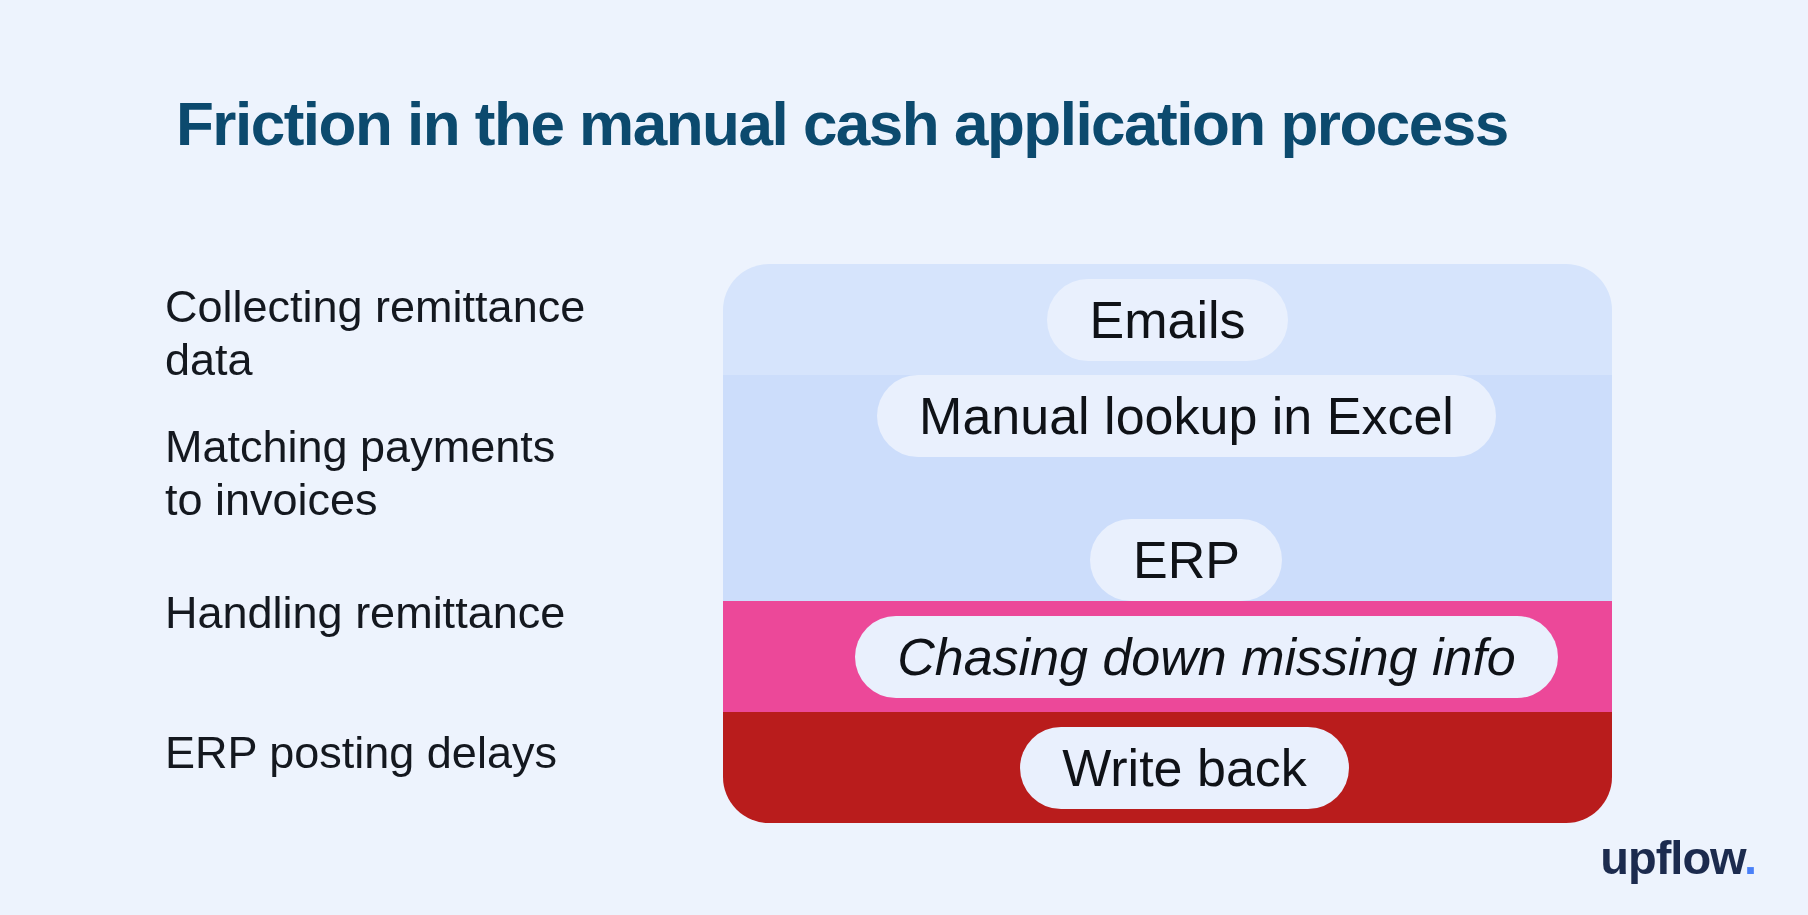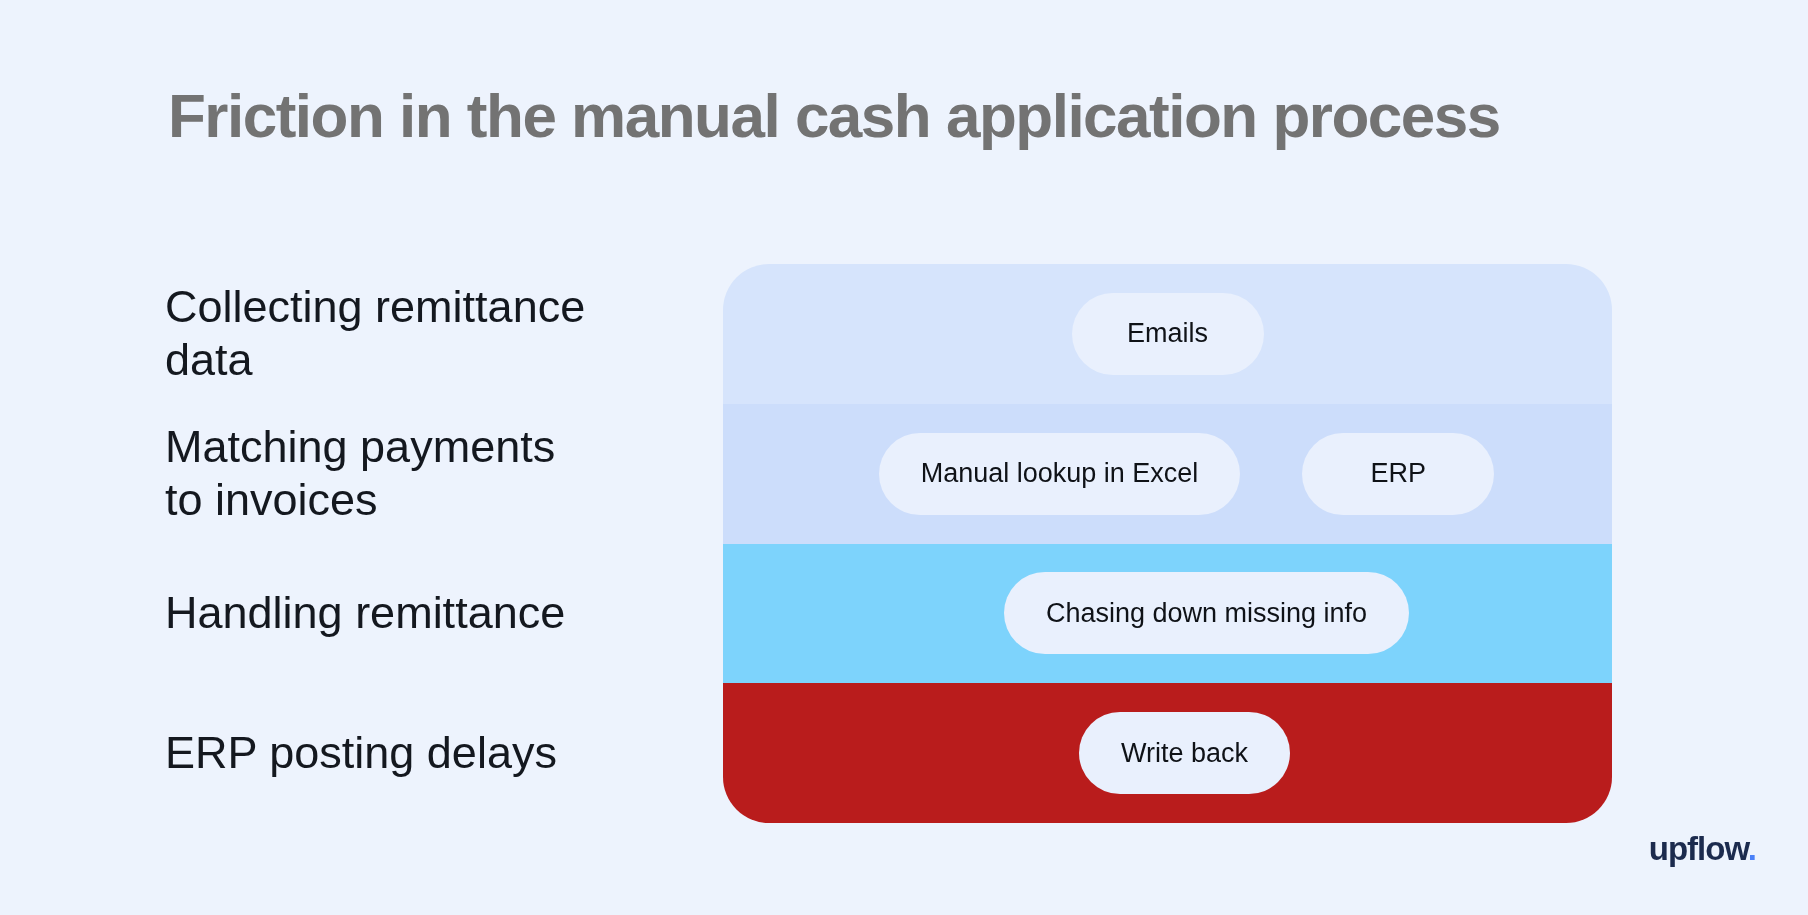--- a/index.html
+++ b/index.html
@@ -12,25 +12,25 @@
     width: 1808px;
     height: 915px;
     background: #EDF3FD;
     overflow: hidden;
     font-family: "Liberation Sans", sans-serif;
   }
   .title {
     position: absolute;
     left: 164px;
     top: 76px;
-    margin: 4px;
+    margin: 12px;
     font-size: 62px;
     font-weight: 700;
     letter-spacing: -1.5px;
-    color: #737373;
+    color: #0c4a6e;
     white-space: nowrap;
   }
   .labels-col {
     position: absolute;
     left: 165px;
     top: 264px;
     width: 500px;
     height: 559px;
     display: flex;
     flex-direction: column;
@@ -57,49 +57,49 @@
     flex-direction: column;
   }
   .band {
     flex: 1;
     display: flex;
     align-items: center;
     justify-content: center;
   }
   .band-1 { background: #D6E4FC; }
   .band-2 { background: #CCDDFB; }
-  .band-3 { background: #7dd3fc; }
+  .band-3 { background: #ec4899; font-style: italic; }
   .band-4 { background: #b91c1c; }
   .pill-group {
     display: flex;
     align-items: center;
     gap: 62px;
   }
-  .shift-a { transform: translateX(19px); }
+  .shift-a { transform: translateX(19px); flex-direction: column; }
   .shift-b { transform: translateX(39px); }
   .shift-c { transform: translateX(17px); }
   .pill {
     box-sizing: border-box;
     height: 82px;
     min-width: 192px;
     padding: 0 42px;
     border-radius: 41px;
     background: #E9F0FD;
     display: flex;
     align-items: center;
     justify-content: center;
-    font-size: 27px;
+    font-size: 52px;
     color: #0F1217;
     white-space: nowrap;
   }
   .logo {
     position: absolute;
     right: 52px;
     top: 830px;
-    font-size: 33px;
+    font-size: 47px;
     font-weight: 700;
     letter-spacing: -1px;
     color: #1C2B4E;
   }
   .logo .dot { color: #4A80F8; }
 </style>
 </head>
 <body>
 
 <div class="canvas">

